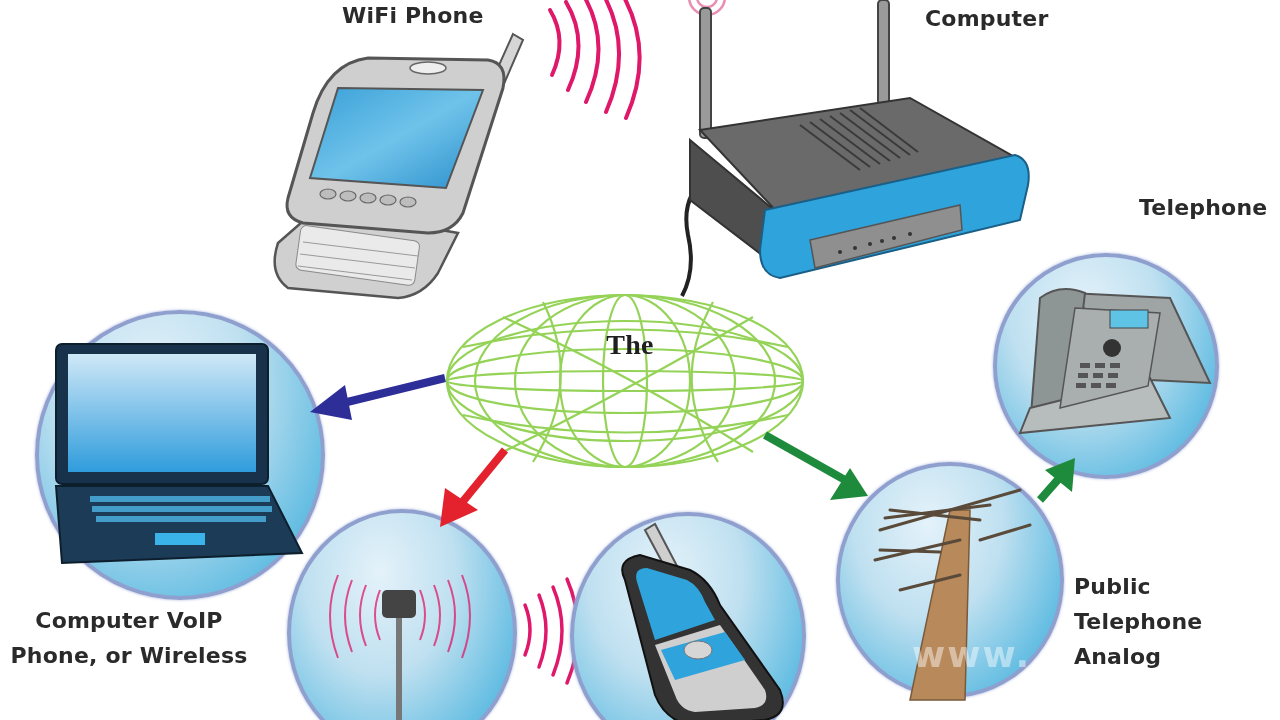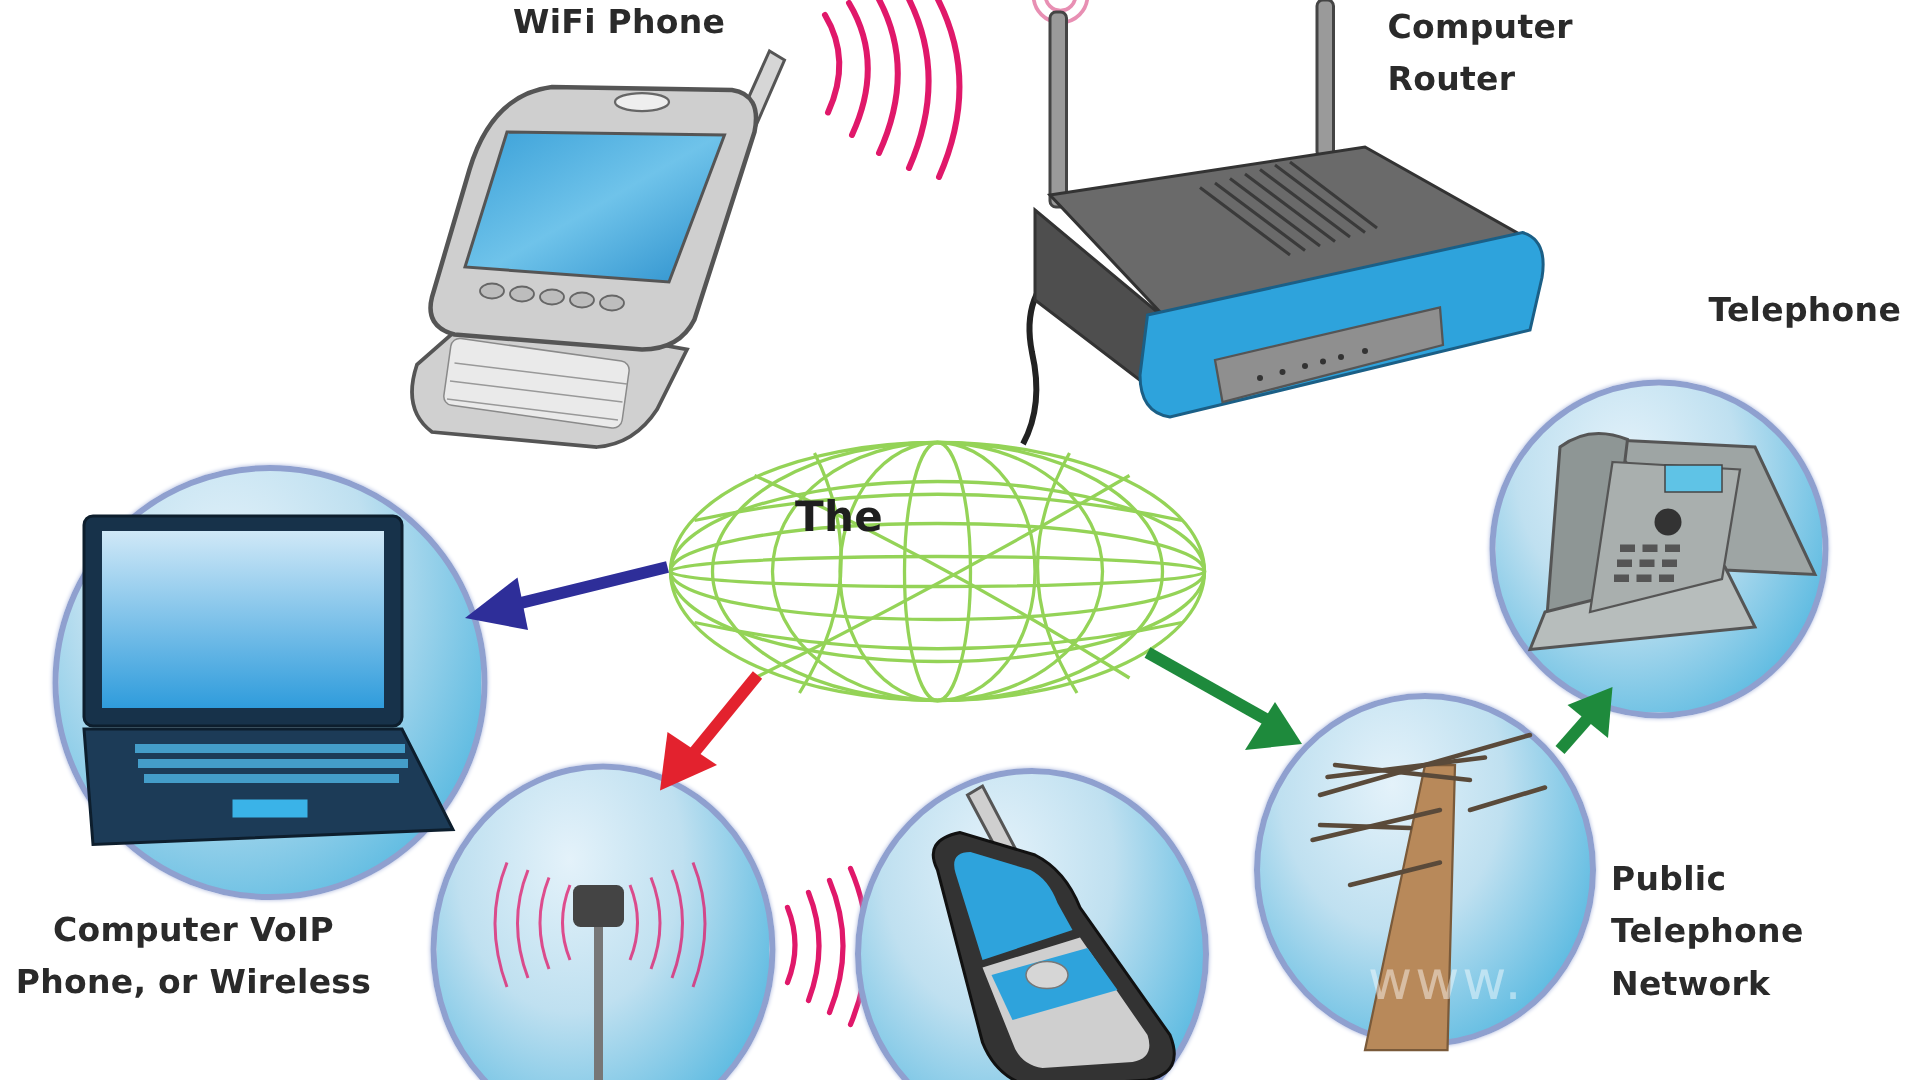--- a/index.html
+++ b/index.html
@@ -6,47 +6,46 @@
   body { width:1280px; height:720px; overflow:hidden; background:#ffffff; position:relative;
          font-family:"Liberation Sans", sans-serif; }
   .label { position:absolute; font-family:"DejaVu Sans", sans-serif; font-weight:bold;
            color:#2a2a2a; font-size:22px; line-height:35px; letter-spacing:0.2px; }
   .label span { display:block; white-space:nowrap; }
   .circle { position:absolute; border-radius:50%;
             background: radial-gradient(ellipse at 40% 25%, #e4f2fa 0%, #bfe0f0 40%, #63bde2 78%, #2ea7d8 100%);
             border:4px solid #8fa0cf; box-shadow: 0 0 3px #aab6dd; overflow:hidden; }
   svg { position:absolute; overflow:visible; }
   .watermark { position:absolute; color:rgba(255,255,255,0.45); font-family:"DejaVu Sans", sans-serif;
-               font-weight:normal; font-size:36px; letter-spacing:2px; }
+               font-weight:bold; font-size:36px; letter-spacing:2px; }
 </style>
 </head>
 <body>
 
 <div class="label" style="left:342px; top:-2px;">
   <span>WiFi Phone</span>
 </div>
 
 <div class="label" style="left:925px; top:1px;">
   <span>Computer</span>
-  <span>Router</span>
 </div>
 
 <div class="label" style="left:1119px; top:190px;">
   <span style="margin-left:20px;">Telephone</span>
 </div>
 
 <div class="label" style="left:0px; top:603px; text-align:center; width:258px;">
   <span>Computer VoIP</span>
   <span>Phone, or Wireless</span>
 </div>
 
 <div class="label" style="left:1074px; top:569px;">
   <span>Public</span>
   <span>Telephone</span>
-  <span>Network</span>
+  <span>Analog</span>
 </div>
 
 <svg style="left:540px; top:-10px;" width="140" height="130" viewBox="0 0 140 130">
   <g fill="none" stroke="#e0186a" stroke-width="4" stroke-linecap="round">
     <path d="M10 20 Q28 50 12 85"></path>
     <path d="M26 12 Q50 52 28 100"></path>
     <path d="M44 6 Q72 55 46 112"></path>
     <path d="M62 2 Q94 58 66 122"></path>
     <path d="M80 0 Q116 60 86 128"></path>
   </g>
@@ -139,21 +138,21 @@
     <ellipse cx="182" cy="89" rx="178" ry="32"></ellipse>
     <ellipse cx="182" cy="89" rx="178" ry="10"></ellipse>
     <path d="M20 55 Q182 20 345 55"></path>
       <path d="M20 123 Q182 158 345 123"></path>
     <path d="M60 25 Q182 80 310 160"></path>
       <path d="M60 160 Q182 100 310 25"></path>
     <path d="M100 10 Q140 90 90 170"></path>
       <path d="M270 10 Q225 90 275 170"></path>
   </g>
 </svg>
-<div class="label" style="left:530px; top:322px; width:200px; text-align:left; font-size:28px; line-height:46px; color:#1f1f1f;">
+<div class="label" style="left:530px; top:322px; width:200px; text-align:center; font-size:28px; line-height:46px; color:#1f1f1f;font-family:Liberation Serif, serif;">
   <span>The</span>
 </div>
 
 <div class="circle" style="left:35px; top:310px; width:282px; height:282px;"></div>
 <svg style="left:50px; top:338px;" width="260" height="230" viewBox="0 0 260 230">
   <rect x="6" y="6" width="212" height="140" rx="6" fill="#17324a" stroke="#0d1e2d" stroke-width="2"></rect>
   <rect x="18" y="16" width="188" height="118" fill="url(#lapScreen)"></rect>
   <path d="M6 148 L218 148 L252 215 L12 225 Z" fill="#1c3b57" stroke="#0d1e2d" stroke-width="2"></path>
   <g fill="#4fb6e6" opacity="0.8">
     <rect x="40" y="158" width="180" height="6"></rect>

